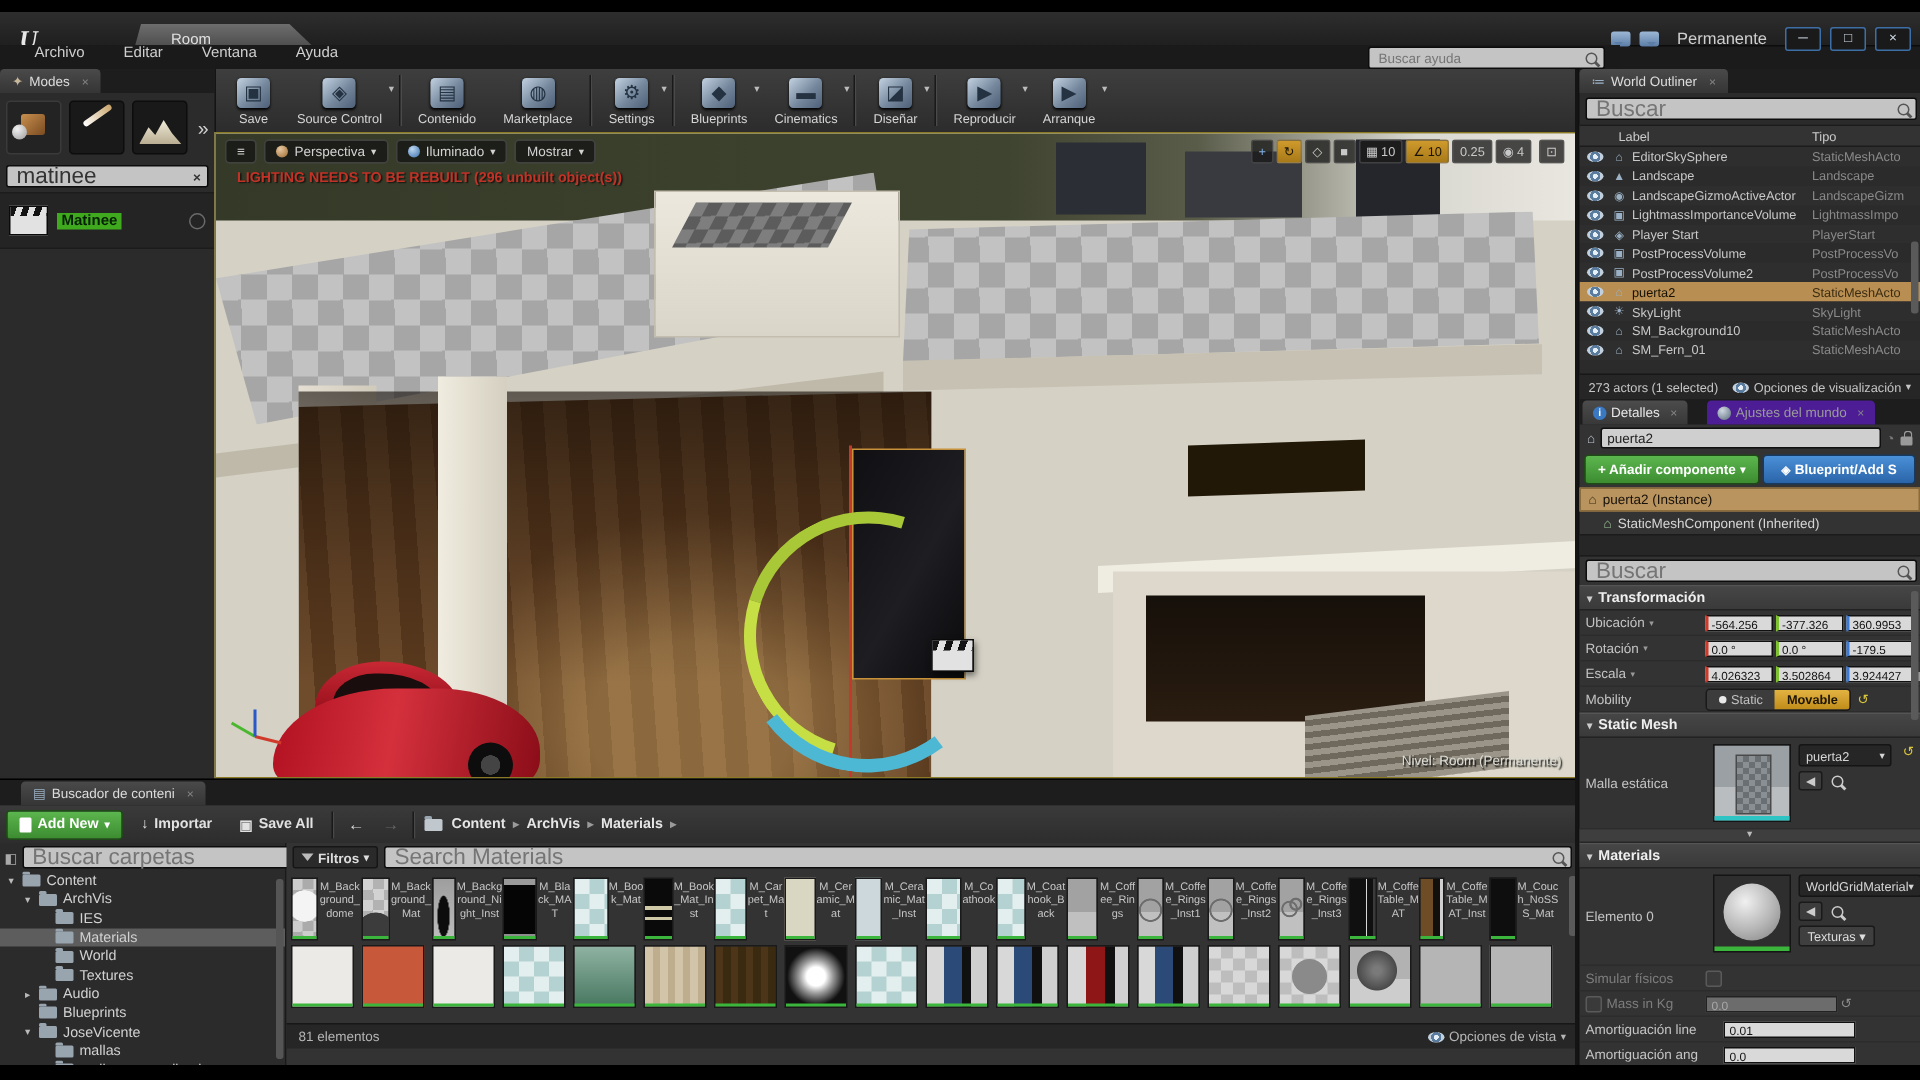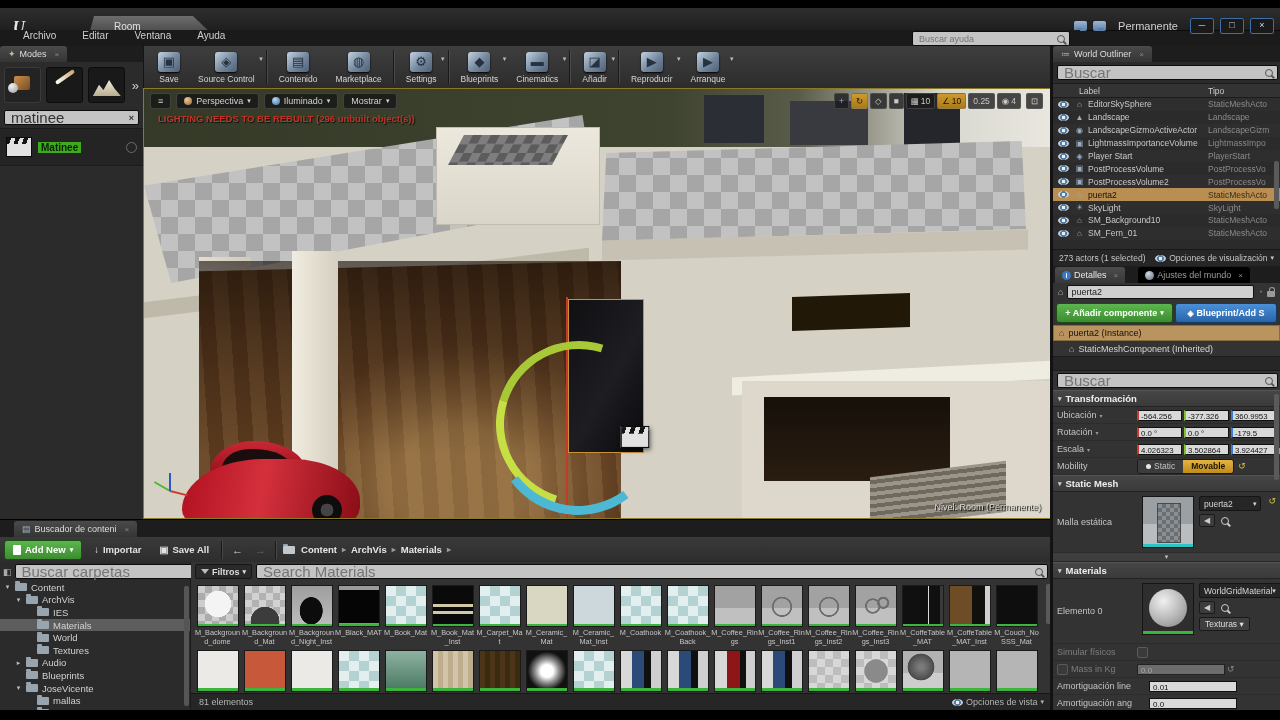--- a/index.html
+++ b/index.html
@@ -118,21 +118,21 @@
   .oicon{width:13px;text-align:center;font-size:8px;color:#9ab0c4;flex:none;}
   .olabel{flex:1;white-space:nowrap;overflow:hidden;padding-left:2px;}
   .otype{width:72px;color:#8a8a8a;white-space:nowrap;overflow:hidden;flex:none;}
   #outliner-footer{position:absolute;bottom:0;left:0;right:0;height:17px;background:#262626;border-top:1px solid #181818;display:flex;align-items:center;color:#c6c6c6;font-size:8.5px;padding:0 6px;box-sizing:border-box;justify-content:space-between;}
   .oscroll{position:absolute;right:1px;top:100px;width:5px;height:48px;background:#5a5a5a;border-radius:2px;}
   
   #details{left:1052px;top:266px;width:228px;height:444px;background:#333;border-left:1px solid #111;box-sizing:border-box;font-size:9px;color:#c9c9c9;}
   #details-tabs{height:17px;background:#1d1d1d;display:flex;align-items:flex-end;gap:13px;padding-left:2px;}
   .dtab{display:flex;align-items:center;gap:3px;padding:0 7px;height:16px;border-radius:3px 3px 0 0;font-size:9px;}
   .dtab.active{background:linear-gradient(#4c4c4c,#383838);color:#e8e8e8;}
-  .dtab.inactive{background:#000000;color:#9a9a9a;margin-top:22px;}
+  .dtab.inactive{background:#4c1d95;color:#9a9a9a;margin-top:22px;}
   .info-ic{width:9px;height:9px;border-radius:50%;background:#3a78c2;color:#fff;font-size:7px;line-height:9px;text-align:center;font-weight:bold;}
   .globe-ic{width:9px;height:9px;border-radius:50%;background:radial-gradient(circle at 35% 30%,#cfd8e2,#5a6a7a);}
   #name-row{display:flex;align-items:center;gap:4px;padding:2px 5px;}
   .house-ic{color:#b9c4ce;font-size:9px;}
   #name-field{flex:1;height:12px;background:#cfcfcf;border:1px solid #101010;border-radius:2px;font-size:9px;color:#222;padding:0 3px;outline:none;min-width:0;}
   .lock{width:8px;height:6px;background:#9a9a9a;border-radius:1px;position:relative;margin-top:3px;flex:none;}
   .lock::before{content:"";position:absolute;top:-4px;left:1.5px;width:4px;height:4px;border:1.3px solid #9a9a9a;border-bottom:none;border-radius:3px 3px 0 0;}
   #comp-buttons{display:flex;gap:2px;padding:2px 3px;}
   .btn-green{flex:1.15;background:linear-gradient(#5cb64e,#3c8c30);border:1px solid #1f4a18;border-radius:3px;color:#fff;font-weight:bold;font-size:9px;height:18px;display:flex;align-items:center;justify-content:center;gap:3px;}
   .btn-blue{flex:1;background:linear-gradient(#4a90d8,#2a64a8);border:1px solid #173a60;border-radius:3px;color:#fff;font-weight:bold;font-size:9px;height:18px;display:flex;align-items:center;justify-content:center;gap:3px;}
@@ -198,21 +198,21 @@
   .titem.sel{background:#5d5d5d;}
   .tarrow{width:7px;font-size:7px;color:#bbb;text-align:center;flex:none;}
   .tscroll{position:absolute;right:1px;top:2px;width:5px;height:120px;background:#555;border-radius:2px;}
   #cb-right{position:absolute;left:191px;top:42px;right:0;bottom:0;background:#333;}
   #cb-filter-row{display:flex;align-items:center;gap:4px;padding:2px 4px;}
   #filters-btn{height:13px;background:#2a2a2a;border:1px solid #161616;border-radius:2px;color:#ddd;font-size:9px;display:flex;align-items:center;gap:3px;padding:0 5px;font-weight:bold;}
   .funnel{width:0;height:0;border:4px solid transparent;border-top:5px solid #bbb;margin-top:3px;}
   #cb-asset-search{flex:1;}
   #asset-area{position:absolute;left:0;top:20px;right:8px;bottom:17px;overflow:hidden;padding-left:3px;}
   #assets-r1,#assets-r2{display:flex;}
-  .tile{width:47px;flex:none;display:flex;flex-direction:column;align-items:center;padding-top:3px;}
+  .tile{width:47px;flex:none;display:flex;flex-direction:row;align-items:flex-start;padding-top:3px;}
   .thumb{width:40px;height:40px;border:1px solid #1a1a1a;position:relative;background:linear-gradient(#a8a8a8 55%,#c5c5c5 55%);}
   .thumb::after{content:"";position:absolute;left:0;right:0;bottom:0;height:2.5px;background:#3bb53b;}
   .tname{font-size:7.3px;color:#c6c6c6;text-align:center;line-height:1.2;margin-top:2px;word-break:break-all;max-height:26px;overflow:hidden;}
   .th-checker-teal{background:repeating-conic-gradient(#b5d2d2 0% 25%,#e2efee 0% 50%);background-size:20px 20px;}
   .th-sphere-white{background:radial-gradient(circle at 50% 45%,#f4f4f4 0 44%,rgba(0,0,0,0) 45%),repeating-conic-gradient(#ababab 0% 25%,#cdcdcd 0% 50%);background-size:100% 100%,14px 14px;}
   .th-dome-dark{background:radial-gradient(circle at 50% 88%,#3c3c3c 0 35%,rgba(0,0,0,0) 36%),repeating-conic-gradient(#b2b2b2 0% 25%,#d2d2d2 0% 50%);background-size:100% 100%,14px 14px;}
   .th-night{background:radial-gradient(ellipse at 48% 62%,#0c0c0c 0 38%,rgba(0,0,0,0) 40%),linear-gradient(#9e9e9e,#bdbdbd);}
   .th-black{background:linear-gradient(#9a9a9a 0 10%,#050505 10% 92%,#8e8e8e 92%);}
   .th-lines{background:linear-gradient(#0a0a0a 45%,#cfc9a8 45% 52%,#0a0a0a 52% 63%,#cfc9a8 63% 69%,#0a0a0a 69%);}
   .th-beige{background:#d9d6c2;}
@@ -228,21 +228,21 @@
   .th-greengrad{background:linear-gradient(#8fb2a2,#47775f);}
   .th-woodlight{background:repeating-linear-gradient(90deg,#d2c4a8 0 5px,#bfae8e 5px 10px);}
   .th-wooddark{background:repeating-linear-gradient(90deg,#4c3518 0 5px,#392a10 5px 10px);}
   .th-glow{background:radial-gradient(circle at 50% 50%,#ffffff 0 22%,#9a9a9a 40%,#111 68%);}
   .th-doorblue{background:linear-gradient(90deg,#d8d8d8 0 28%,#2c4a78 28% 58%,#101010 58% 74%,#cfcfcf 74%);}
   .th-doorred{background:linear-gradient(90deg,#d8d8d8 0 30%,#8e1616 30% 62%,#101010 62% 78%,#cfcfcf 78%);}
   .th-checkergray{background:repeating-conic-gradient(#bdbdbd 0% 25%,#d8d8d8 0% 50%);background-size:16px 16px;}
   .th-spheregray{background:radial-gradient(circle at 50% 50%,#8a8a8a 0 40%,rgba(0,0,0,0) 42%),repeating-conic-gradient(#bdbdbd 0% 25%,#d8d8d8 0% 50%);background-size:100% 100%,16px 16px;}
   .th-spheredark{background:radial-gradient(circle at 45% 40%,#7a7a7a 0 8%,#4a4a4a 40%,rgba(0,0,0,0) 42%),linear-gradient(#b2b2b2 55%,#cdcdcd 55%);}
   .th-gray{background:#b5b5b5;}
-  #cb-status{position:absolute;left:0;right:0;bottom:0;height:16px;background:#262626;border-top:1px solid #171717;display:flex;align-items:center;justify-content:space-between;padding:0 8px;color:#b5b5b5;font-size:9px;}
+  #cb-status{position:absolute;left:0;right:0;bottom:11px;height:16px;background:#262626;border-top:1px solid #171717;display:flex;align-items:center;justify-content:space-between;padding:0 8px;color:#b5b5b5;font-size:9px;}
   .ascroll{position:absolute;right:1px;top:22px;width:5px;height:40px;background:#5a5a5a;border-radius:2px;}
   #black-bottom{left:0;top:710px;width:1280px;height:10px;background:#000;}
   #splitter-v{left:1050px;top:46px;width:2px;height:664px;background:#141414;}
 </style>
 </head>
 <body>
 
 <div id="screen">
 
   <div class="abs" id="black-top"></div>
@@ -307,21 +307,21 @@
         </div>
         <div class="tbtn">
           <div class="ticon">▬</div>
           <span class="tcaret">▾</span>
           <div class="tlabel">Cinematics</div>
         </div>
         <div class="tsep"></div>
         <div class="tbtn">
           <div class="ticon">◪</div>
           <span class="tcaret">▾</span>
-          <div class="tlabel">Añadir</div>
+          <div class="tlabel">Diseñar</div>
         </div>
         <div class="tsep"></div>
         <div class="tbtn">
           <div class="ticon">▶</div>
           <span class="tcaret">▾</span>
           <div class="tlabel">Reproducir</div>
         </div>
         <div class="tbtn">
           <div class="ticon">▶</div>
           <span class="tcaret">▾</span>

